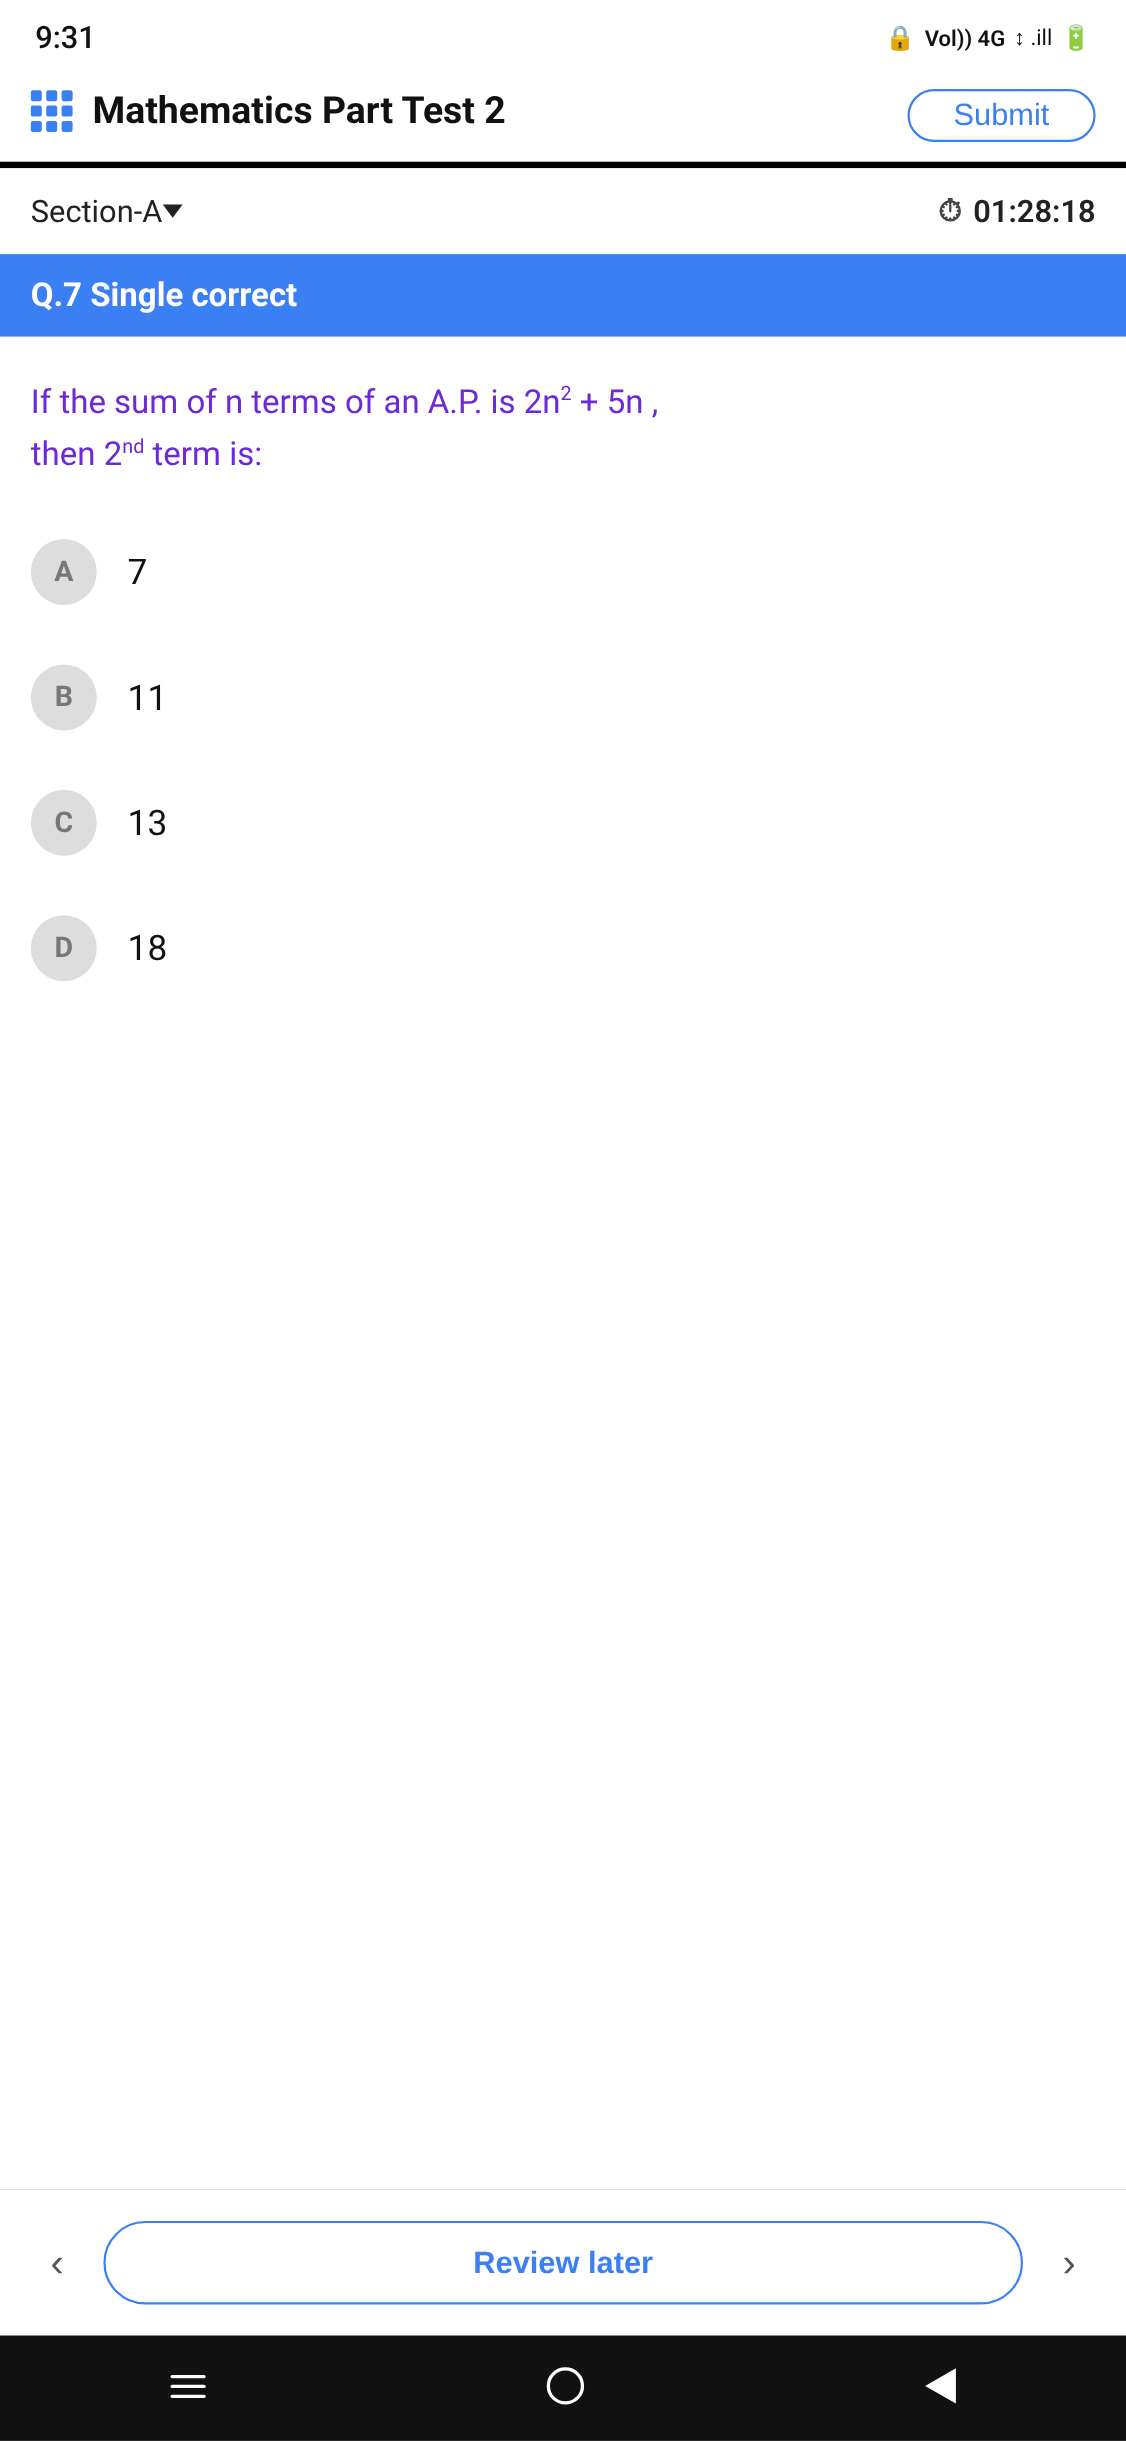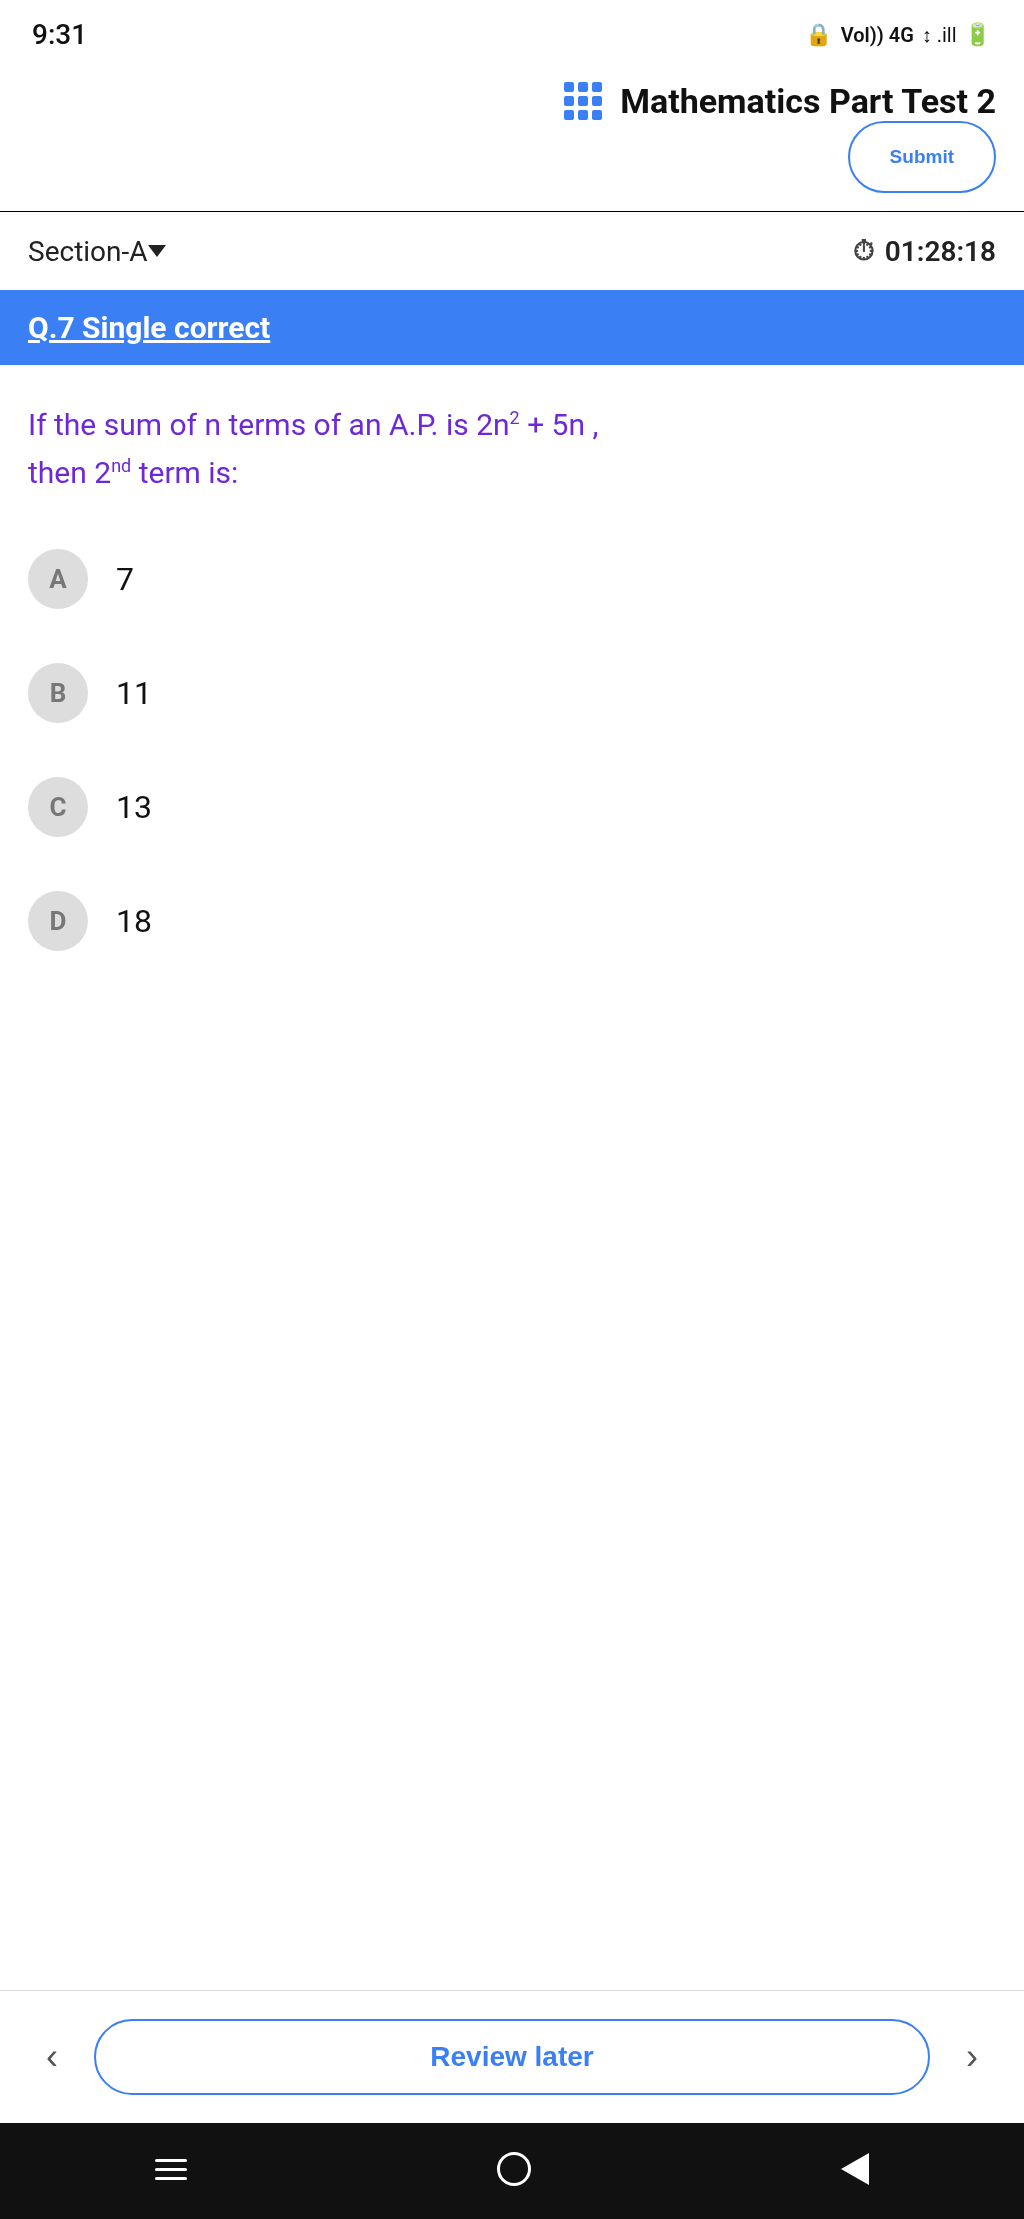--- a/index.html
+++ b/index.html
@@ -32,26 +32,25 @@
       display: flex;
       align-items: center;
       gap: 8px;
       font-size: 22px;
       color: #111;
     }
 
     
     .header {
       display: flex;
-      align-items: flex-end;
+      align-items: flex-start;
       justify-content: space-between;
       padding: 18px 28px;
       background: #fff;
-      border-bottom: 1px solid #000000;
-      flex-direction: column;
+      border-bottom: 6px solid #000000;
     }
     .header-left {
       display: flex;
       align-items: center;
       gap: 18px;
     }
     .grid-icon {
       display: grid;
       grid-template-columns: repeat(3, 10px);
       gap: 4px;
@@ -64,23 +63,23 @@
     }
     .header-title {
       font-size: 34px;
       font-weight: 700;
       color: #111;
     }
     .submit-btn {
       border: 2.5px solid #3b7ff5;
       background: transparent;
       color: #3b7ff5;
-      font-size: 19px;
-      font-weight: 700;
-      padding: 23px 40px;
+      font-size: 28px;
+      font-weight: 400;
+      padding: 6px 40px;
       border-radius: 50px;
       cursor: pointer;
     }
 
     
     .section-row {
       display: flex;
       align-items: center;
       justify-content: space-between;
       padding: 22px 28px;
@@ -114,21 +113,20 @@
       color: #444;
     }
 
     
     .question-banner {
       background: #3b7ff5;
       padding: 20px 28px;
       color: #fff;
       font-size: 30px;
       font-weight: 700;
-      text-decoration: underline;
     }
 
     
     .question-body {
       padding: 36px 28px 20px 28px;
       font-size: 30px;
       color: #6d28d9;
       line-height: 1.6;
     }
     .question-body sup {

